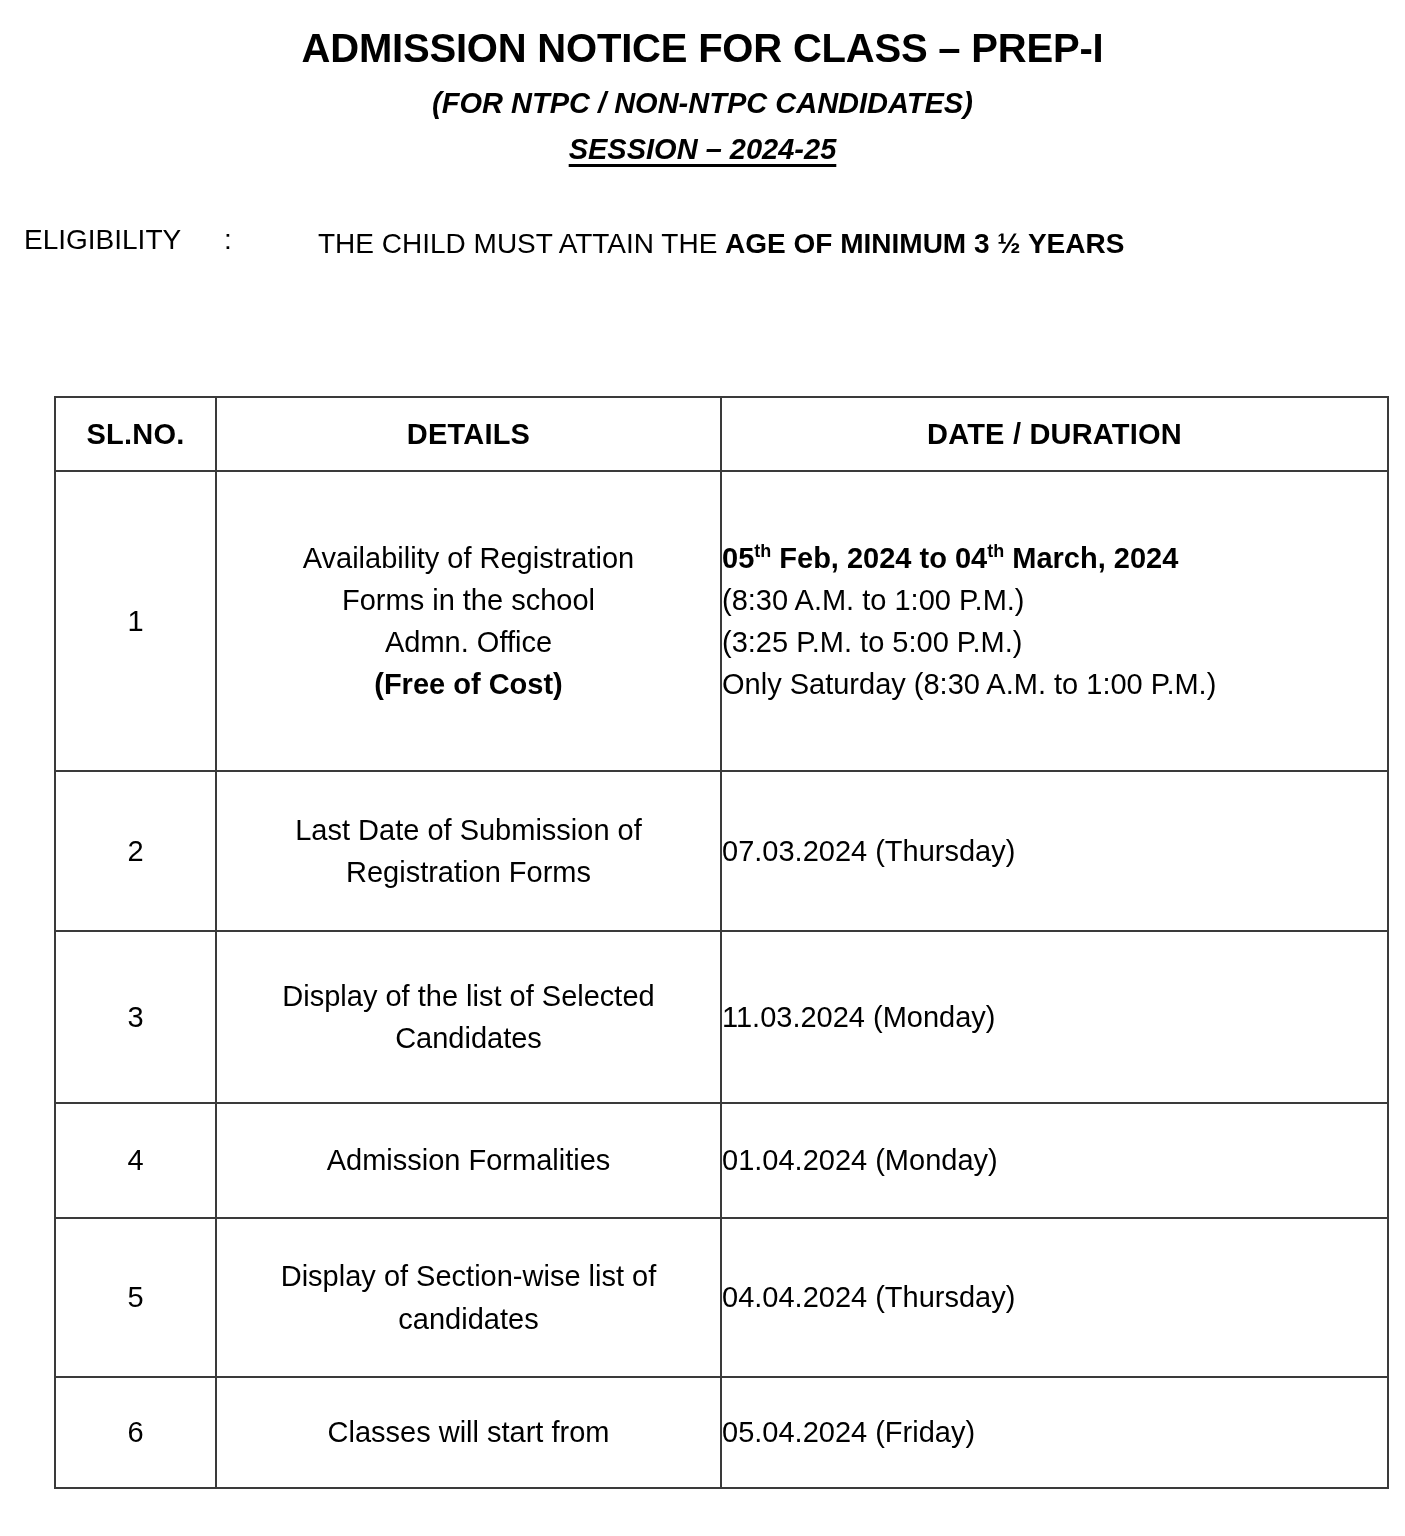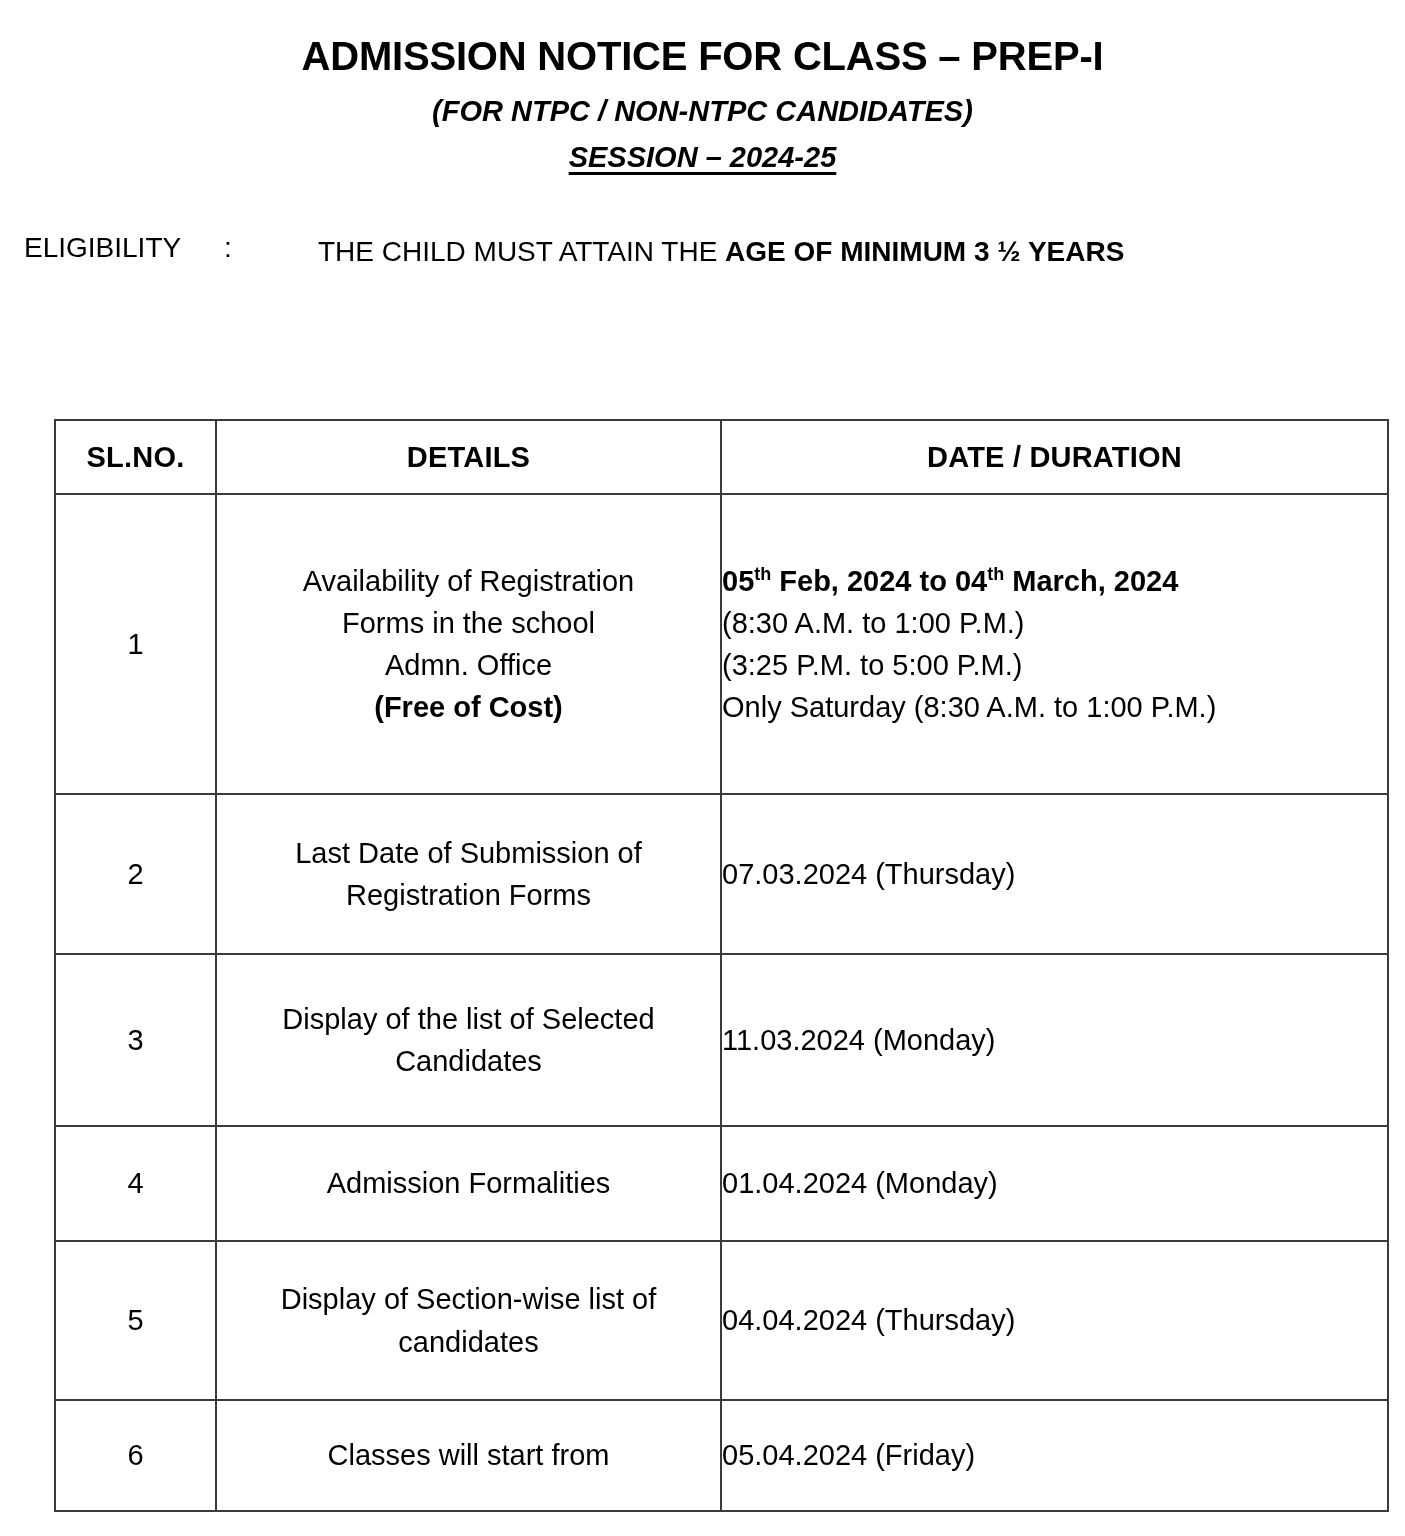--- a/index.html
+++ b/index.html
@@ -19,21 +19,21 @@
   
   .header {
     text-align: center;
     padding-top: 26px;
   }
   .doc-title {
     font-size: 40px;
     font-weight: bold;
     letter-spacing: -0.2px;
     line-height: 1.12;
-    margin: 8px;
+    margin: 0;
   }
   .doc-subtitle {
     font-size: 29px;
     font-style: italic;
     font-weight: bold;
     line-height: 1.15;
     margin: 16px 0 0 0;
   }
   .doc-session {
     font-size: 29px;
@@ -81,21 +81,21 @@
     margin-top: 26px;
   }
   .elig-line b {
     font-weight: bold;
   }
 
   
   .table-wrap {
     position: absolute;
     left: 54px;
-    top: 419px;
+    top: 396px;
     width: 1333px;
   }
   table.notice {
     border-collapse: collapse;
     width: 1333px;
     table-layout: fixed;
   }
   table.notice td,
   table.notice th {
     border: 2px solid #3a3a3a;

